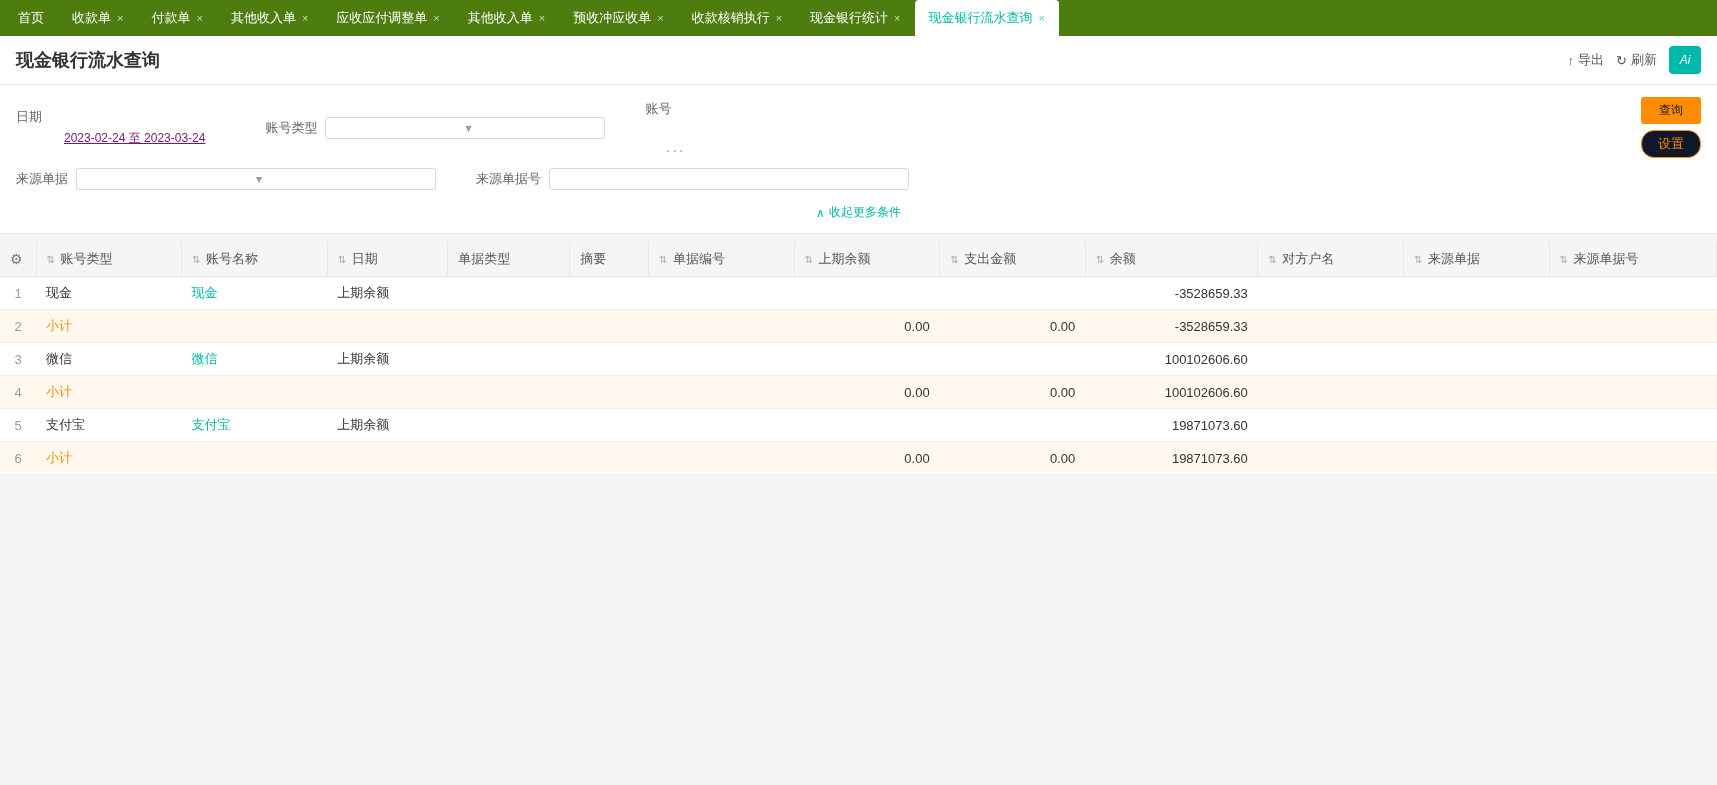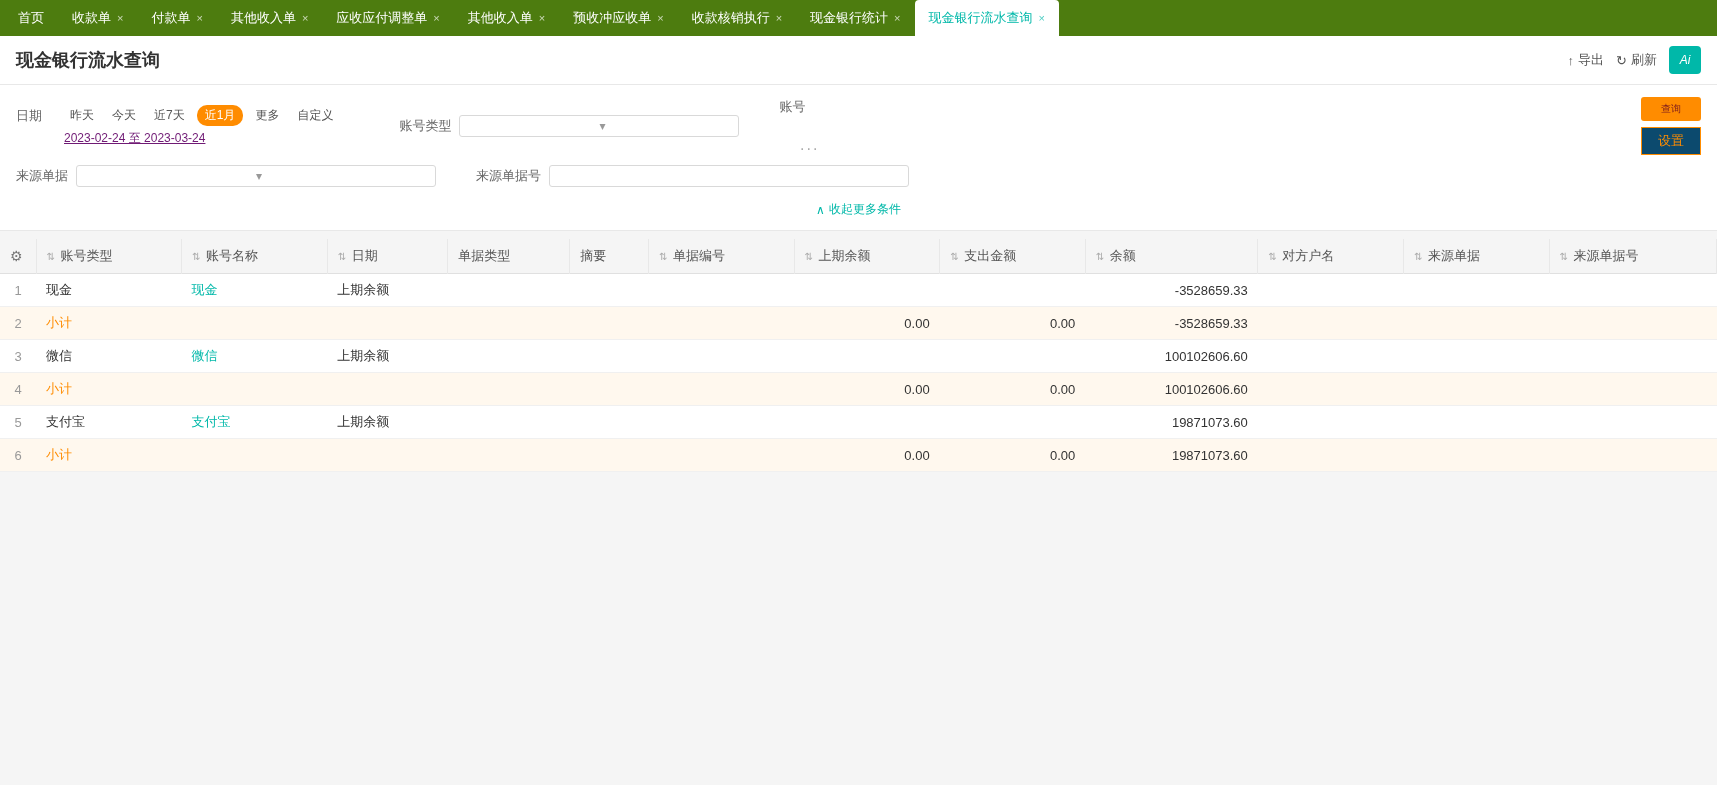--- a/index.html
+++ b/index.html
@@ -141,33 +141,33 @@
       border: 1px solid #d9d9d9;
       border-radius: 3px;
       padding: 3px 8px;
       min-width: 420px;
       background: #fff;
       cursor: pointer;
     }
     .filter-select-wide span { flex: 1; color: #999; font-size: 12px; }
     .query-btn {
       background: #ff8c00;
-      color: #7f1d1d;
+      color: #0f172a;
       border: none;
       padding: 5px 18px;
       border-radius: 3px;
       cursor: pointer;
-      font-size: 10px;
+      font-size: 12px;
     }
     .settings-btn {
-      background: #0c4a6e;
+      background: #0f172a;
       color: #ff8c00;
       border: 1px solid #ff8c00;
       padding: 4px 16px;
-      border-radius: 0;
+      border-radius: 13px;
       cursor: pointer;
       font-size: 13px;
     }
     .ellipsis-btn {
       color: #aaa;
       cursor: pointer;
       font-size: 16px;
       letter-spacing: 2px;
     }
     .collapse-bar {
@@ -290,28 +290,20 @@
     <div style="width:32px;height:28px;background:#00b8a9;border-radius:4px;display:flex;align-items:center;justify-content:center;color:#fff;font-size:12px;font-style:italic;font-weight:normal;cursor:pointer;">Ai</div>
   </div>
 </div>
 
 <div class="filter-area">
 
   <div class="filter-row">
     <div style="display:flex;flex-direction:column;gap:2px;">
       <div style="display:flex;align-items:center;gap:8px;">
         <span class="filter-label">日期</span>
-        <div class="date-options">
-          <span class="date-opt">昨天</span>
-          <span class="date-opt">今天</span>
-          <span class="date-opt">近7天</span>
-          <span class="date-opt active">近1月</span>
-          <span class="date-opt">更多</span>
-          <span class="date-opt">自定义</span>
-        </div>
       </div>
       <div class="date-range" style="margin-left:48px;">2023-02-24 至 2023-03-24</div>
     </div>
 
     <div style="display:flex;align-items:center;gap:8px;margin-left:40px;">
       <span class="filter-label">账号类型</span>
       <div class="filter-select-wide" style="min-width:280px;">
         <span></span>
         <span class="dropdown-arrow">▾</span>
       </div>

